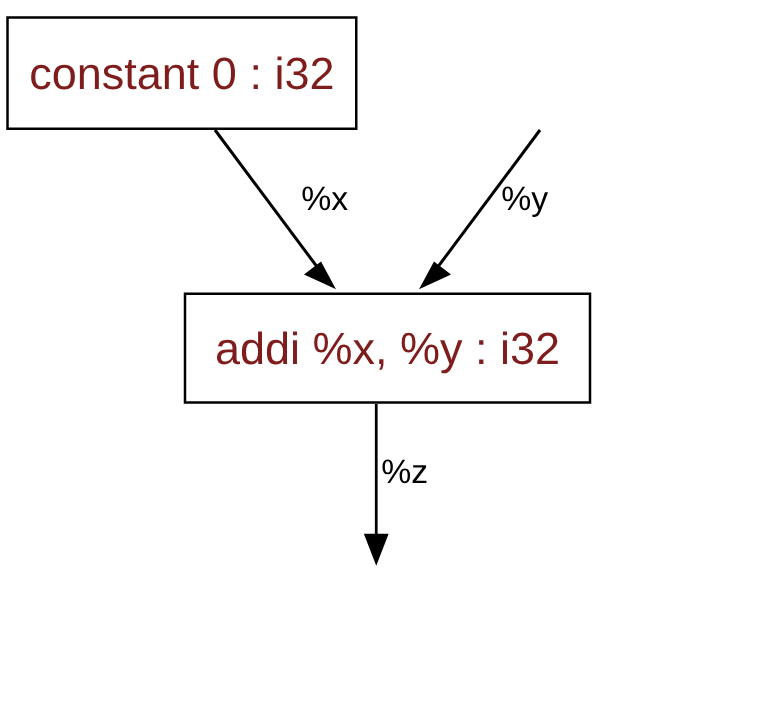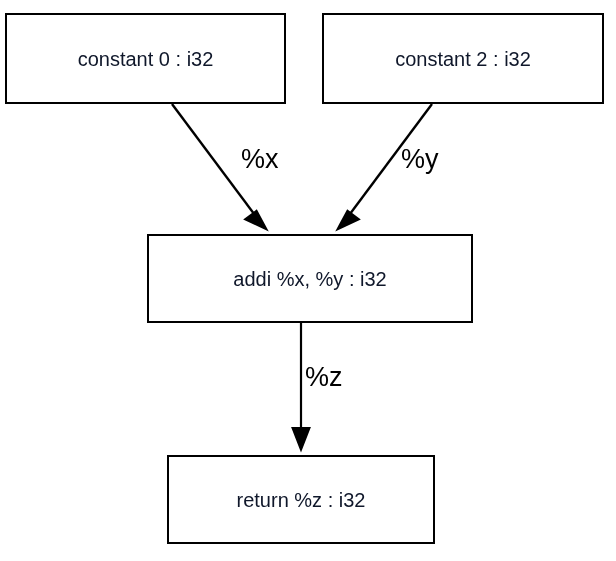--- a/index.html
+++ b/index.html
@@ -27,23 +27,23 @@
   }
   .node-box {
     position: absolute;
     box-sizing: border-box;
     border: 2px solid #000000;
     background: #ffffff;
     display: flex;
     align-items: center;
     justify-content: center;
     font-family: "Liberation Sans", sans-serif;
-    font-size: 20px;
+    font-size: 36px;
     line-height: 1.1;
-    color: #0f172a;
+    color: #7f1d1d;
     white-space: nowrap;
     letter-spacing: 0px;
     text-align: right;
   }
   .node-label {
     display: block;
   }
   .edge-label {
     position: absolute;
     font-family: "Liberation Sans", sans-serif;
@@ -71,29 +71,23 @@
     <g>
       <path class="edge-line" fill="none" stroke="#000000" stroke-width="2.2" d="M 301,323 L 301,447"></path>
       <path class="edge-arrowhead" fill="#000000" stroke="#000000" stroke-width="4" stroke-linejoin="miter" d="M 301,447 L 294,429 L 308,429 Z"></path>
     </g>
   </svg>
 
   <div class="node-box" id="node-const0" style="left: 5px; top: 13px; width: 281px; height: 91px;">
     <span class="node-label">constant 0 : i32</span>
   </div>
 
-  <div class="node-box" id="node-const2" style="left: 322px; top: 13px; width: 282px; height: 91px;">
-    <span class="node-label">constant 2 : i32</span>
-  </div>
 
   <div class="node-box" id="node-addi" style="left: 147px; top: 234px; width: 326px; height: 89px;">
     <span class="node-label">addi %x, %y : i32</span>
   </div>
 
-  <div class="node-box" id="node-ret" style="left: 167px; top: 455px; width: 268px; height: 89px;">
-    <span class="node-label">return %z : i32</span>
-  </div>
 
   <div class="edge-label" id="edge-label-x" style="left: 241px; top: 146px;">%x</div>
   <div class="edge-label" id="edge-label-y" style="left: 401px; top: 146px;">%y</div>
   <div class="edge-label" id="edge-label-z" style="left: 305px; top: 364px;">%z</div>
 
 </div>
 
 </body></html>

